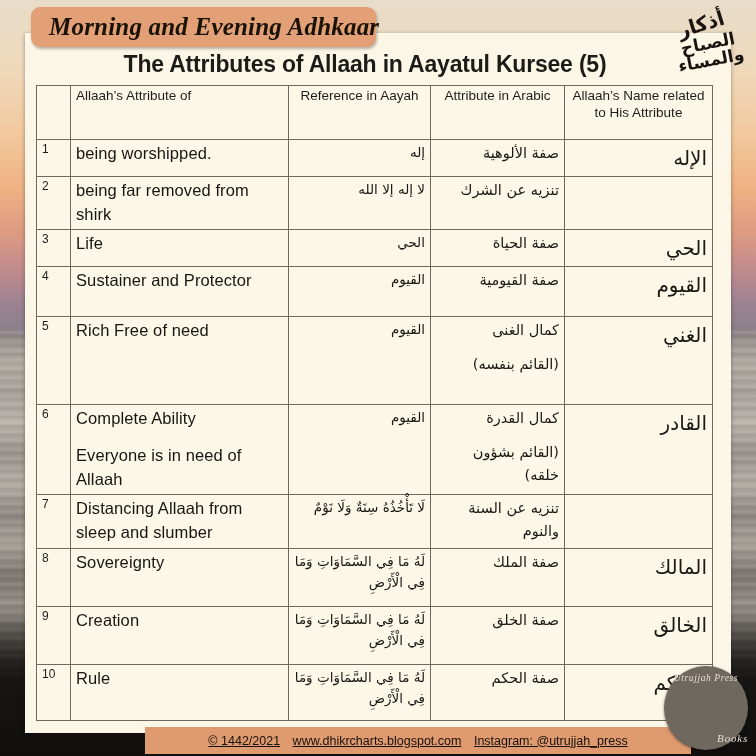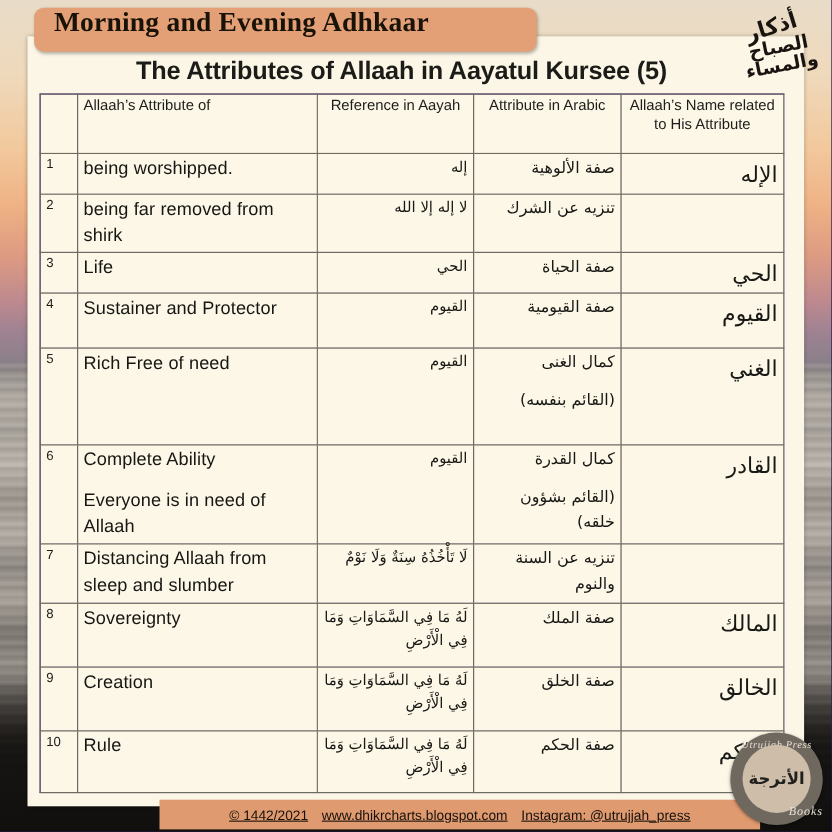--- a/index.html
+++ b/index.html
@@ -80,27 +80,29 @@
     height: 700px;
     background: #fbf6e6;
     box-shadow: 0 1px 4px rgba(0,0,0,.35);
   }
 
   
   #top-banner {
     position: absolute;
     left: 31px;
     top: 7px;
-    width: 457px;
+    width: 345px;
     height: 40px;
     background: #e3a077;
     border-radius: 9px;
     box-shadow: 1px 2px 3px rgba(0,0,0,.28);
     display: flex;
+    align-items: center;
     z-index: 5;
+    font-style: italic;
   }
   #top-banner .banner-text {
     font-family: "Liberation Serif", "DejaVu Serif", serif;
     font-weight: bold;
     font-size: 25px;
     color: #191206;
     letter-spacing: .2px;
     padding-left: 18px;
     white-space: nowrap;
   }
@@ -153,21 +155,21 @@
   }
 
   
   #attributes-table {
     position: absolute;
     left: 36px;
     top: 85px;
     width: 676px;
     border-collapse: collapse;
     table-layout: fixed;
-    background: #4c1d95;
+    background: #14532d;
     z-index: 3;
   }
   #attributes-table td, #attributes-table th {
     border: 1px solid #6e6a5d;
     vertical-align: top;
     background: #fcf7e7;
     padding: 2px 5px 2px 5px;
   }
 
   col.c-num  { width: 34px; }
@@ -404,17 +406,14 @@
 <div id="footer-bar">
   <div class="footer-text">
     <span>© 1442/2021</span>
     <span>www.dhikrcharts.blogspot.com</span>
     <span>Instagram: @utrujjah_press</span>
   </div>
 </div>
 
 <div id="publisher-seal">
   <div class="seal-top">Utrujjah Press</div>
-  <div class="seal-inner">
-    <span class="seal-arabic">الأترجة</span>
-  </div>
   <div class="seal-bottom">Books</div>
 </div>
 
 </body></html>

